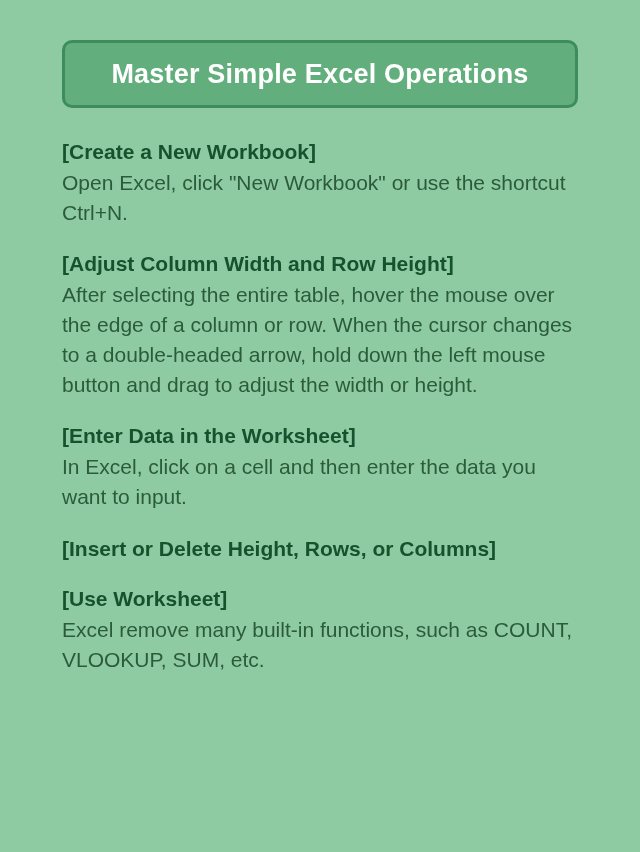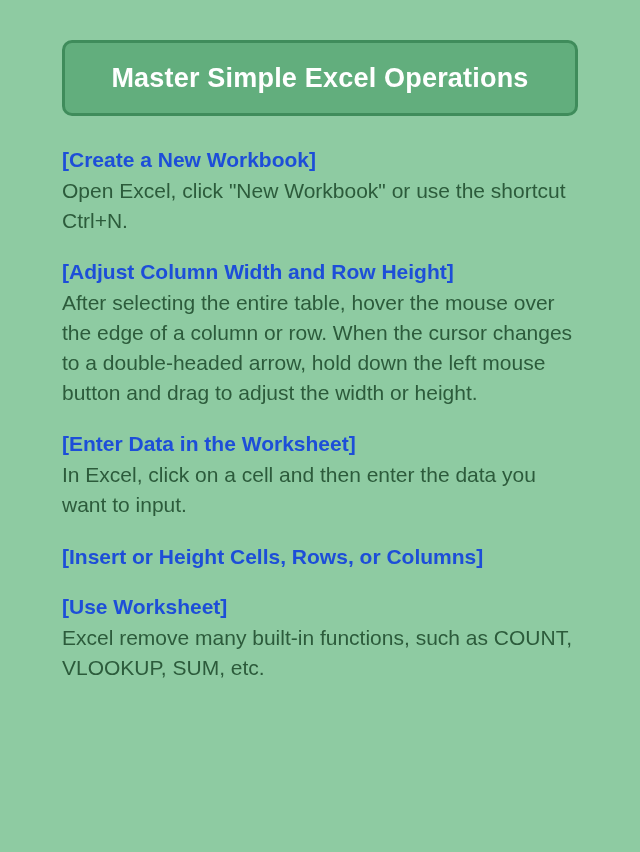--- a/index.html
+++ b/index.html
@@ -16,21 +16,21 @@
   .page {
     position: relative;
     width: 640px;
     height: 852px;
     background: #8ecba2;
     box-sizing: border-box;
     padding: 0 62px;
   }
   .title-card {
     margin-top: 40px;
-    height: 76px;
+    height: 68px;
     border: 3px solid #3f8c5b;
     border-radius: 10px;
     background: #62ae7d;
     display: flex;
     align-items: center;
     justify-content: center;
     box-sizing: border-box;
   }
   .title-text {
     color: #ffffff;
@@ -43,21 +43,21 @@
   .content {
     margin-top: 30px;
   }
   .section {
     margin-bottom: 23px;
   }
   .section:last-child {
     margin-bottom: 0;
   }
   .section-heading {
-    color: #1d4ed8;
+    color: #14532d;
     font-size: 21px;
     font-weight: bold;
     line-height: 1.32;
     margin-bottom: 2px;
   }
   .section-body {
     color: #2c5b3b;
     font-size: 21px;
     line-height: 1.42;
   }
@@ -82,21 +82,21 @@
       <div class="section-heading">[Adjust Column Width and Row Height]</div>
       <div class="section-body">After selecting the entire table, hover the mouse over the edge of a column or row. When the cursor changes to a double-headed arrow, hold down the left mouse button and drag to adjust the width or height.</div>
     </div>
 
     <div class="section">
       <div class="section-heading">[Enter Data in the Worksheet]</div>
       <div class="section-body">In Excel, click on a cell and then enter the data you want to input.</div>
     </div>
 
     <div class="section">
-      <div class="section-heading">[Insert or Height Cells, Rows, or Columns]</div>
+      <div class="section-heading">[Insert or Delete Height, Rows, or Columns]</div>
     </div>
 
     <div class="section">
       <div class="section-heading">[Use Worksheet]</div>
       <div class="section-body">Excel remove many built-in functions, such as COUNT, VLOOKUP, SUM, etc.</div>
     </div>
 
   </div>
 </div>
 

